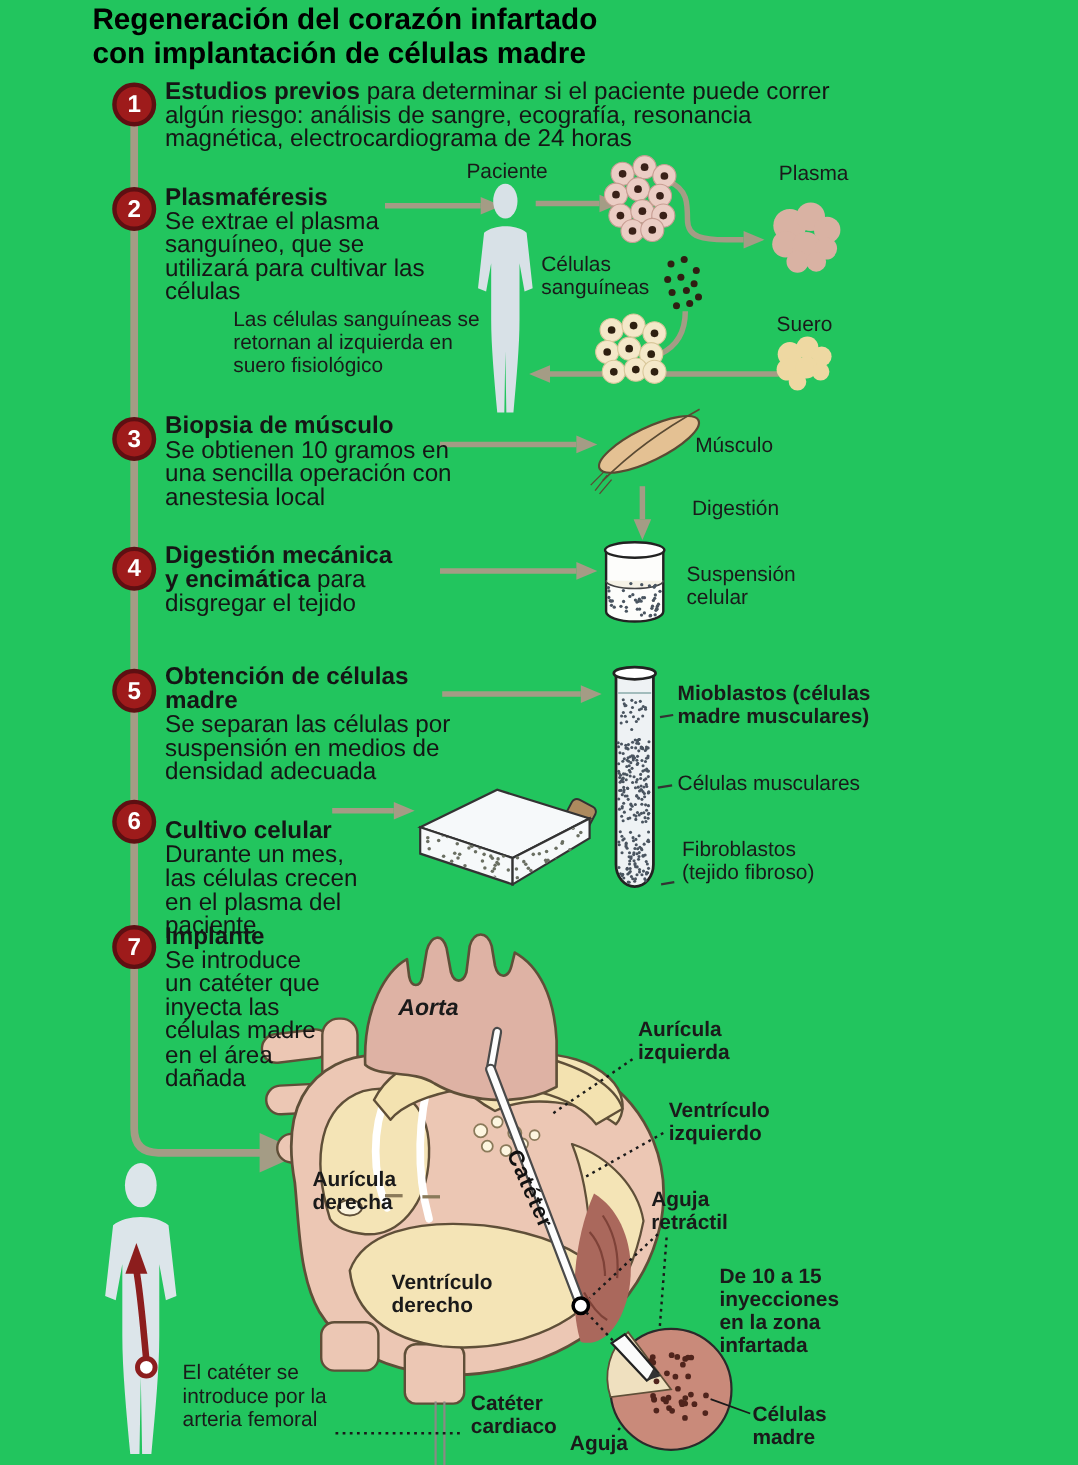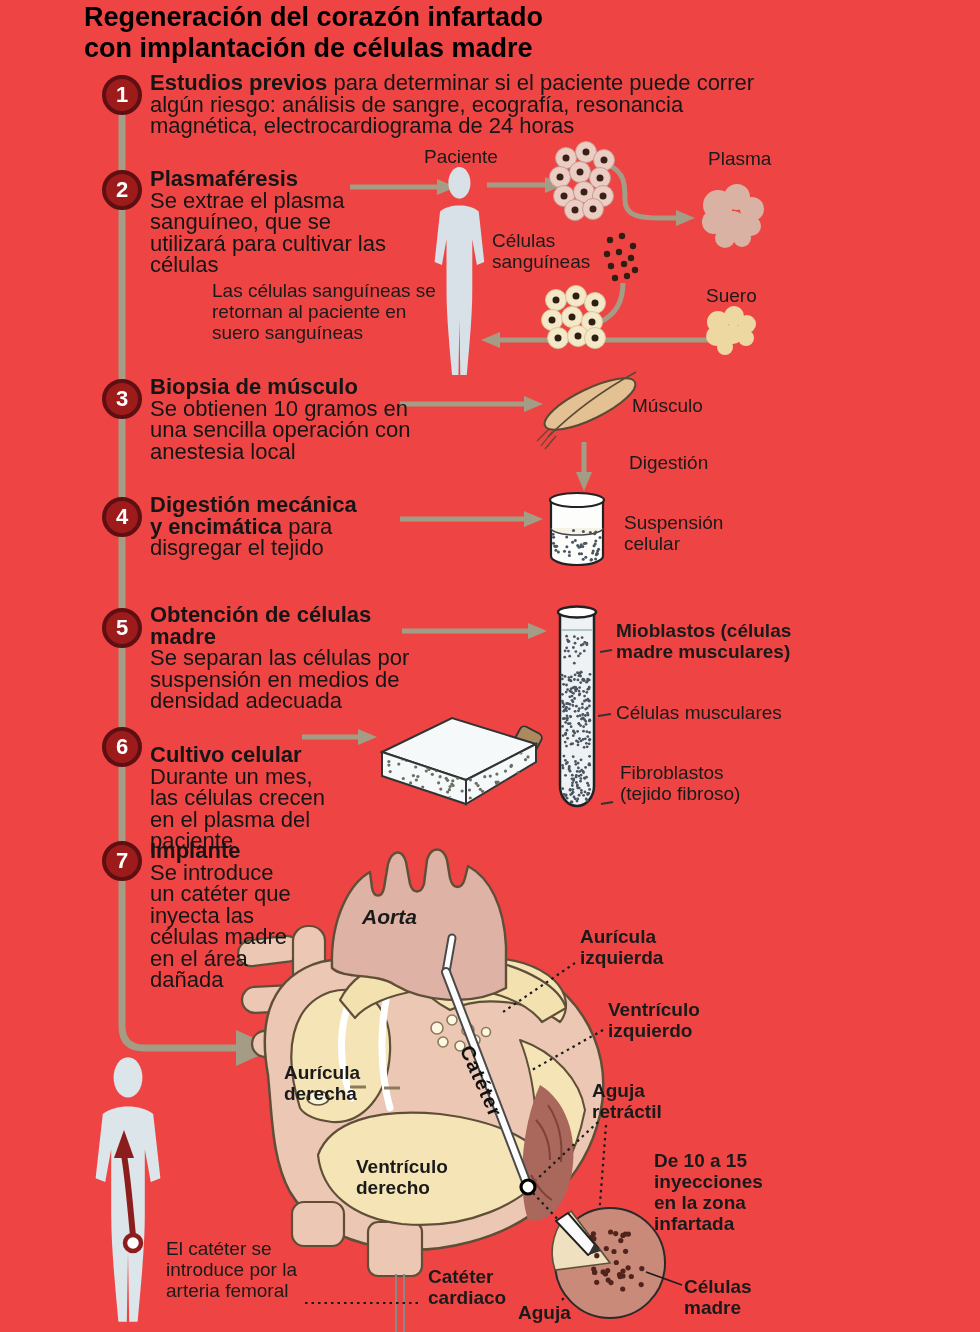--- a/index.html
+++ b/index.html
@@ -1,16 +1,16 @@
 <!DOCTYPE html>
 <html><head>
 <meta charset="utf-8">
 <style>
   html,body{margin:0;padding:0;background:#fff;}
-  #canvas{position:relative;width:980px;height:1332px;background:#ef4444;overflow:hidden;
+  #canvas{position:relative;width:980px;height:1332px;background:#22c55e;overflow:hidden;
           font-family:"Liberation Sans", sans-serif;color:#111;}
   #gfx{position:absolute;left:0;top:0;z-index:1;}
   .lbl{position:absolute;z-index:2;font-size:19px;line-height:21px;color:#1a1a1a;}
   .b{font-weight:bold;}
   .title{position:absolute;left:84px;top:2px;z-index:2;font-size:27px;line-height:31px;
          font-weight:bold;color:#000;letter-spacing:0;}
   .title span{display:block;}
   .step-text{position:absolute;z-index:2;font-size:22px;line-height:21.5px;color:#151515;}
   .step-text b.bh{display:block;}
   .badge{position:absolute;z-index:3;width:32px;height:32px;border-radius:50%;
@@ -779,21 +779,21 @@
     <b class="bh">Cultivo celular</b><span>Durante un mes, las células crecen en el plasma del paciente</span>
   </div>
   <div class="step-text" style="left:150px;top:840px;width:145px;">
     <b class="bh">Implante</b><span>Se introduce un catéter que inyecta las células madre en el área dañada</span>
   </div>
 
   <div class="lbl" style="left:424px;top:146px;">Paciente</div>
   <div class="lbl" style="left:492px;top:230px;width:110px;">Células sanguíneas</div>
   <div class="lbl" style="left:708px;top:148px;">Plasma</div>
   <div class="lbl" style="left:706px;top:285px;">Suero</div>
-  <div class="lbl" style="left:212px;top:280px;width:235px;">Las células sanguíneas se retornan al paciente en suero sanguíneas</div>
+  <div class="lbl" style="left:212px;top:280px;width:235px;">Las células sanguíneas se retornan al izquierda en suero fisiológico</div>
 
   <div class="lbl" style="left:632px;top:395px;">Músculo</div>
   <div class="lbl" style="left:629px;top:452px;">Digestión</div>
   <div class="lbl" style="left:624px;top:512px;width:125px;">Suspensión celular</div>
 
   <div class="lbl b" style="left:616px;top:620px;width:205px;">Mioblastos (células madre musculares)</div>
   <div class="lbl" style="left:616px;top:702px;width:200px;">Células musculares</div>
   <div class="lbl" style="left:620px;top:762px;width:135px;">Fibroblastos (tejido fibroso)</div>
 
   <div class="lbl b" style="left:362px;top:906px;font-size:21px;font-style:italic;">Aorta</div>

